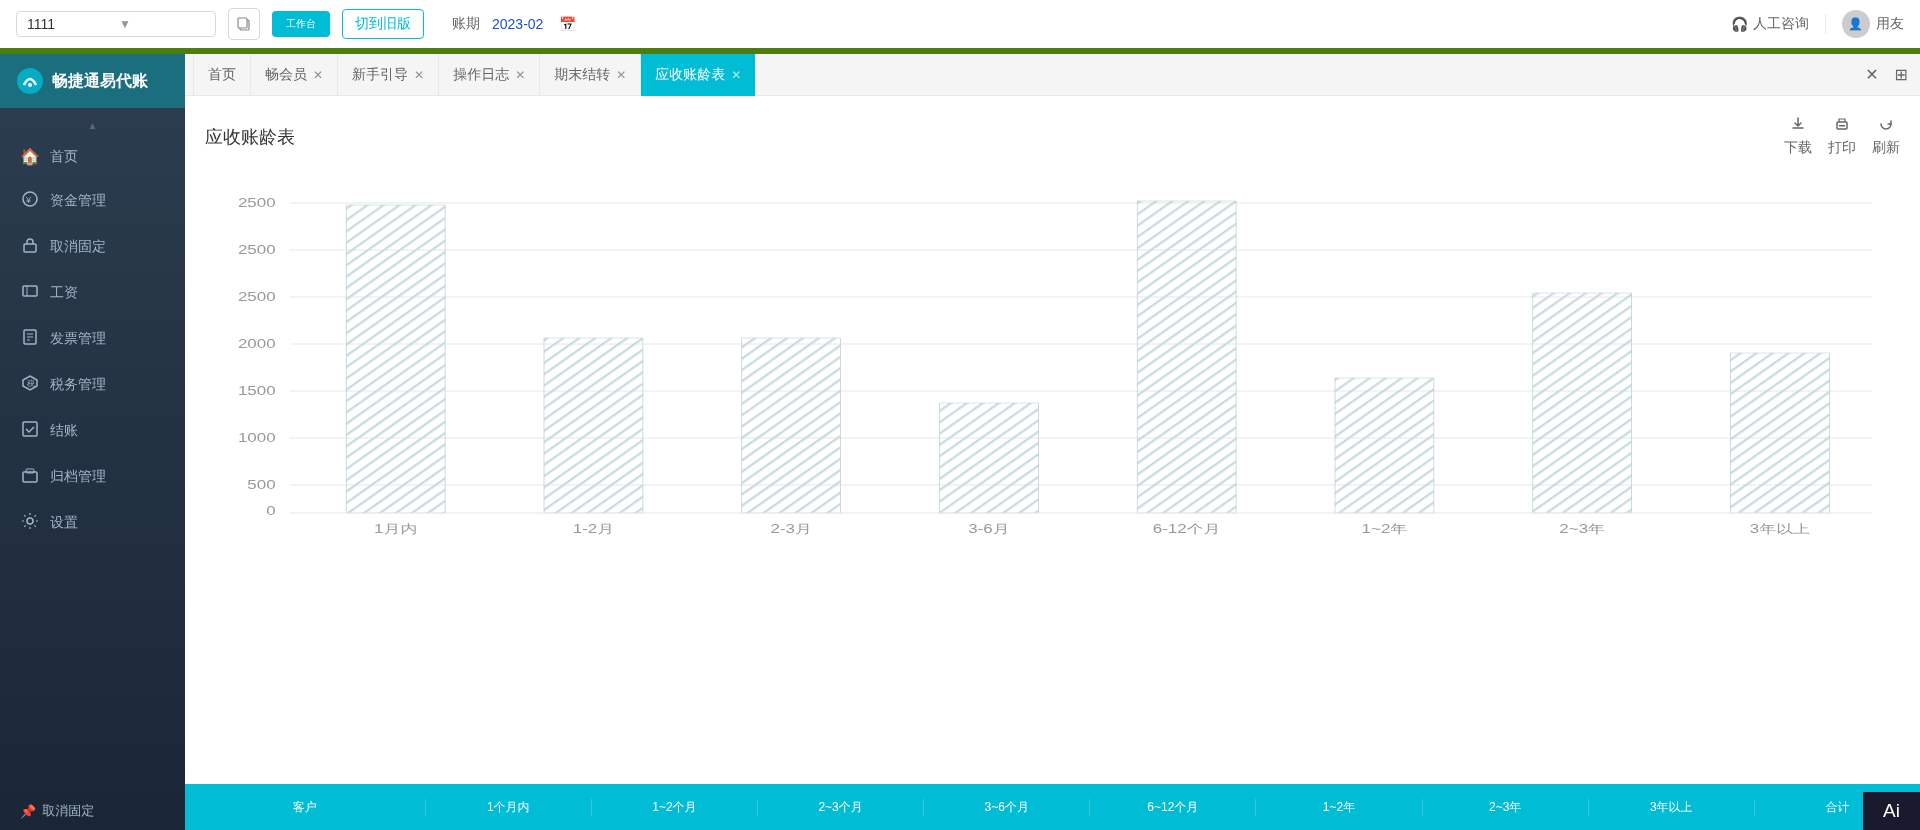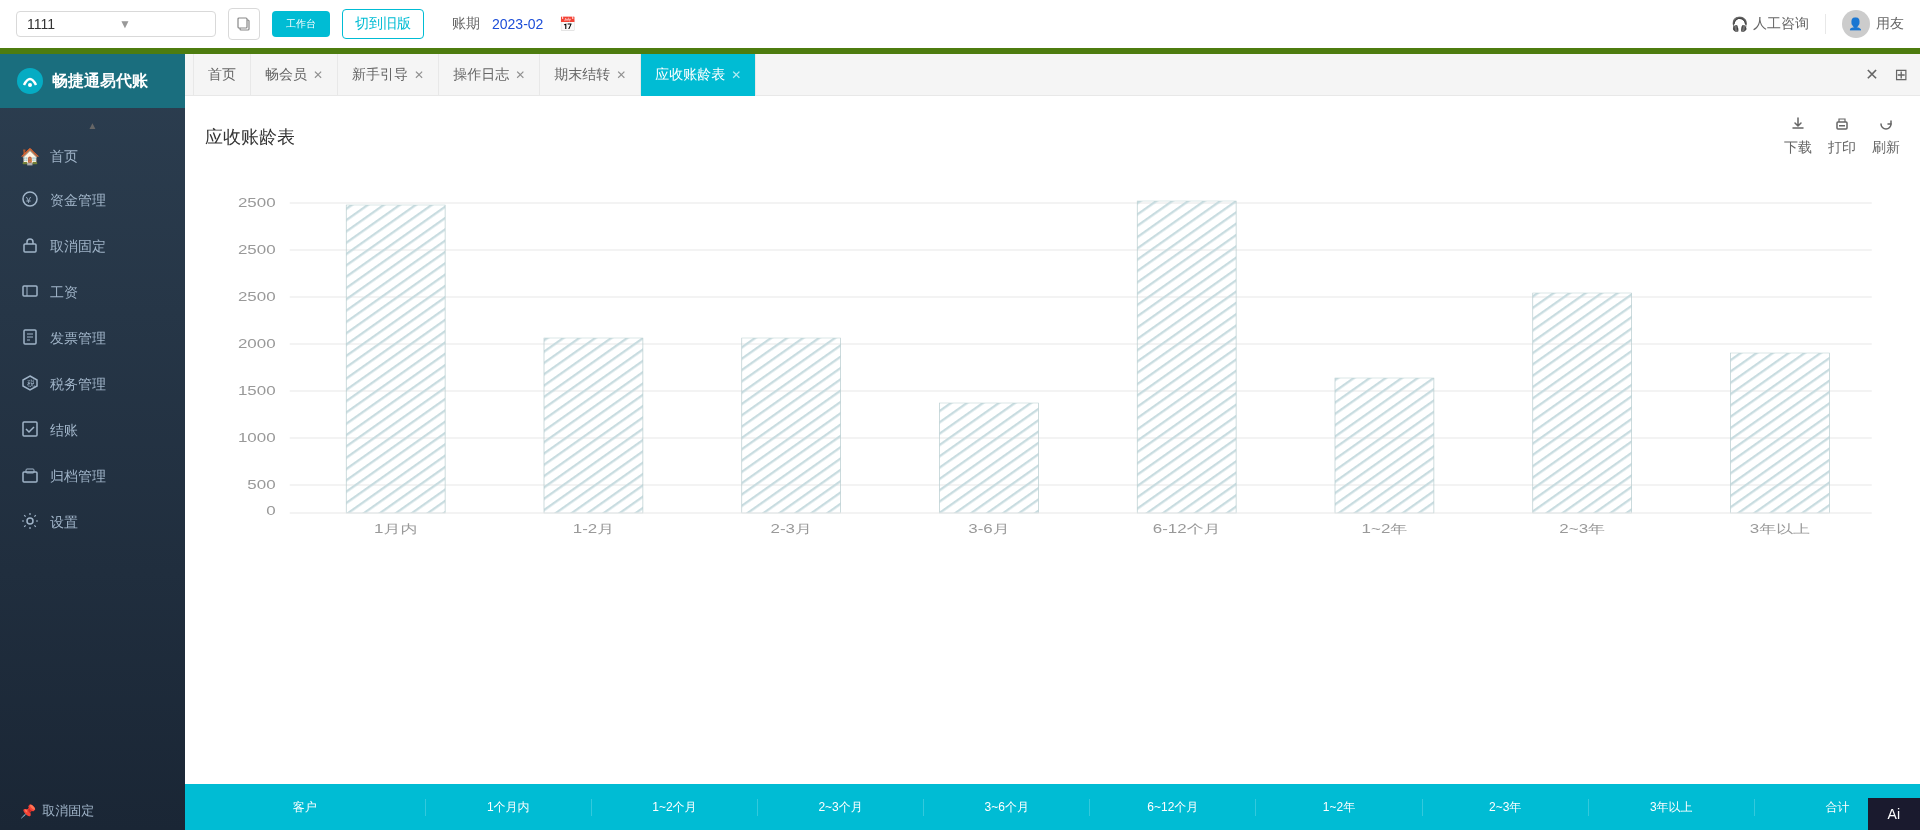--- a/index.html
+++ b/index.html
@@ -112,21 +112,21 @@
       flex: 1; text-align: center; font-size: 12px; padding: 0 8px;
       border-right: 1px solid rgba(255,255,255,0.2);
     }
     .table-header-cell:last-child { border-right: none; }
     .table-header-cell.customer { flex: 1.5; }
 
     
     .ai-badge {
       position: fixed; bottom: 0; right: 0;
       background: #1a1a2e; color: #fff;
-      padding: 8px 20px; font-size: 14px;
+      padding: 8px 20px; font-size: 19px;
       display: flex; align-items: center; gap: 4px;
     }
   </style>
 </head>
 <body>
 
 <div class="top-header">
   <div class="company-selector">
     <span>1111</span>
     <span class="chevron">▼</span>

